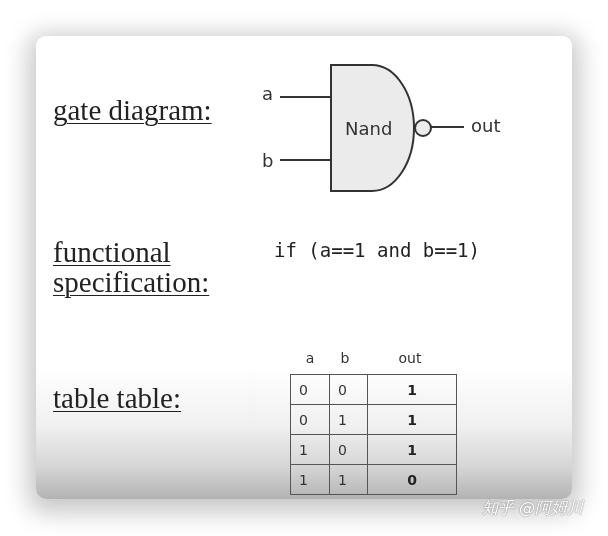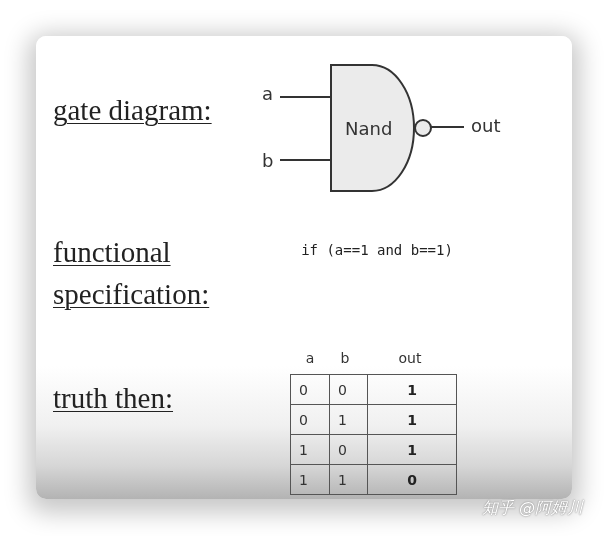--- a/index.html
+++ b/index.html
@@ -13,21 +13,21 @@
     box-shadow: 0 6px 24px 8px rgba(0,0,0,0.22);
   }
   .label {
     position: absolute; font-family: "Liberation Serif", "DejaVu Serif", serif;
     font-size: 29px; color: #222; text-decoration: underline;
     text-decoration-thickness: 1px; text-underline-offset: 3px; line-height: 30px;
   }
   .gate-svg { position: absolute; left: 240px; top: 55px; }
   .spec {
     position: absolute; left: 236px; top: 236px; width: 282px; text-align: center;
-    font-family: "DejaVu Sans Mono", "Liberation Mono", monospace; font-size: 14px;
+    font-family: "DejaVu Sans Mono", "Liberation Mono", monospace; font-size: 19px;
     color: #222; line-height: 29px; white-space: pre;
   }
   .tt-head {
     position: absolute; top: 350px; font-family: "DejaVu Sans", "Liberation Sans", sans-serif;
     font-size: 14px; color: #333; text-align: center;
   }
   table.tt {
     position: absolute; left: 290px; top: 374px; border-collapse: collapse;
     font-family: "DejaVu Sans", "Liberation Sans", sans-serif; font-size: 14px; color: #333;
   }
@@ -40,22 +40,22 @@
     font-size: 16px; color: #fff; text-shadow: 0 0 1px #888, 0 0 2px #999; font-style: italic;
   }
 </style>
 </head>
 <body>
 
 <div class="card"></div>
 
 <div class="label" style="left:53px; top:95px;">gate diagram:</div>
 <div class="label" style="left:53px; top:237px;text-align:right;">functional</div>
-<div class="label" style="left:53px; top:267px;margin-top:12px;">specification:</div>
-<div class="label" style="left:53px; top:383px;">truth then:</div>
+<div class="label" style="left:53px; top:267px;">specification:</div>
+<div class="label" style="left:53px; top:383px;">table table:</div>
 
 <svg class="gate-svg" width="280" height="150" viewBox="0 0 280 150">
   <line x1="40" y1="42" x2="91" y2="42" stroke="#333" stroke-width="2"></line>
   <line x1="40" y1="105" x2="91" y2="105" stroke="#333" stroke-width="2"></line>
   <path d="M91,10 L132,10 A42,63 0 0 1 132,136 L91,136 Z" fill="#ebebeb" stroke="#333" stroke-width="2"></path>
   <circle cx="183" cy="73" r="8" fill="#ebebeb" stroke="#333" stroke-width="2"></circle>
   <line x1="191" y1="72" x2="224" y2="72" stroke="#333" stroke-width="2"></line>
   <text x="22" y="45" font-family="DejaVu Sans, sans-serif" font-size="18" fill="#333">a</text>
   <text x="22" y="112" font-family="DejaVu Sans, sans-serif" font-size="18" fill="#333">b</text>
   <text x="105" y="80" font-family="DejaVu Sans, sans-serif" font-size="18" fill="#333">Nand</text>

